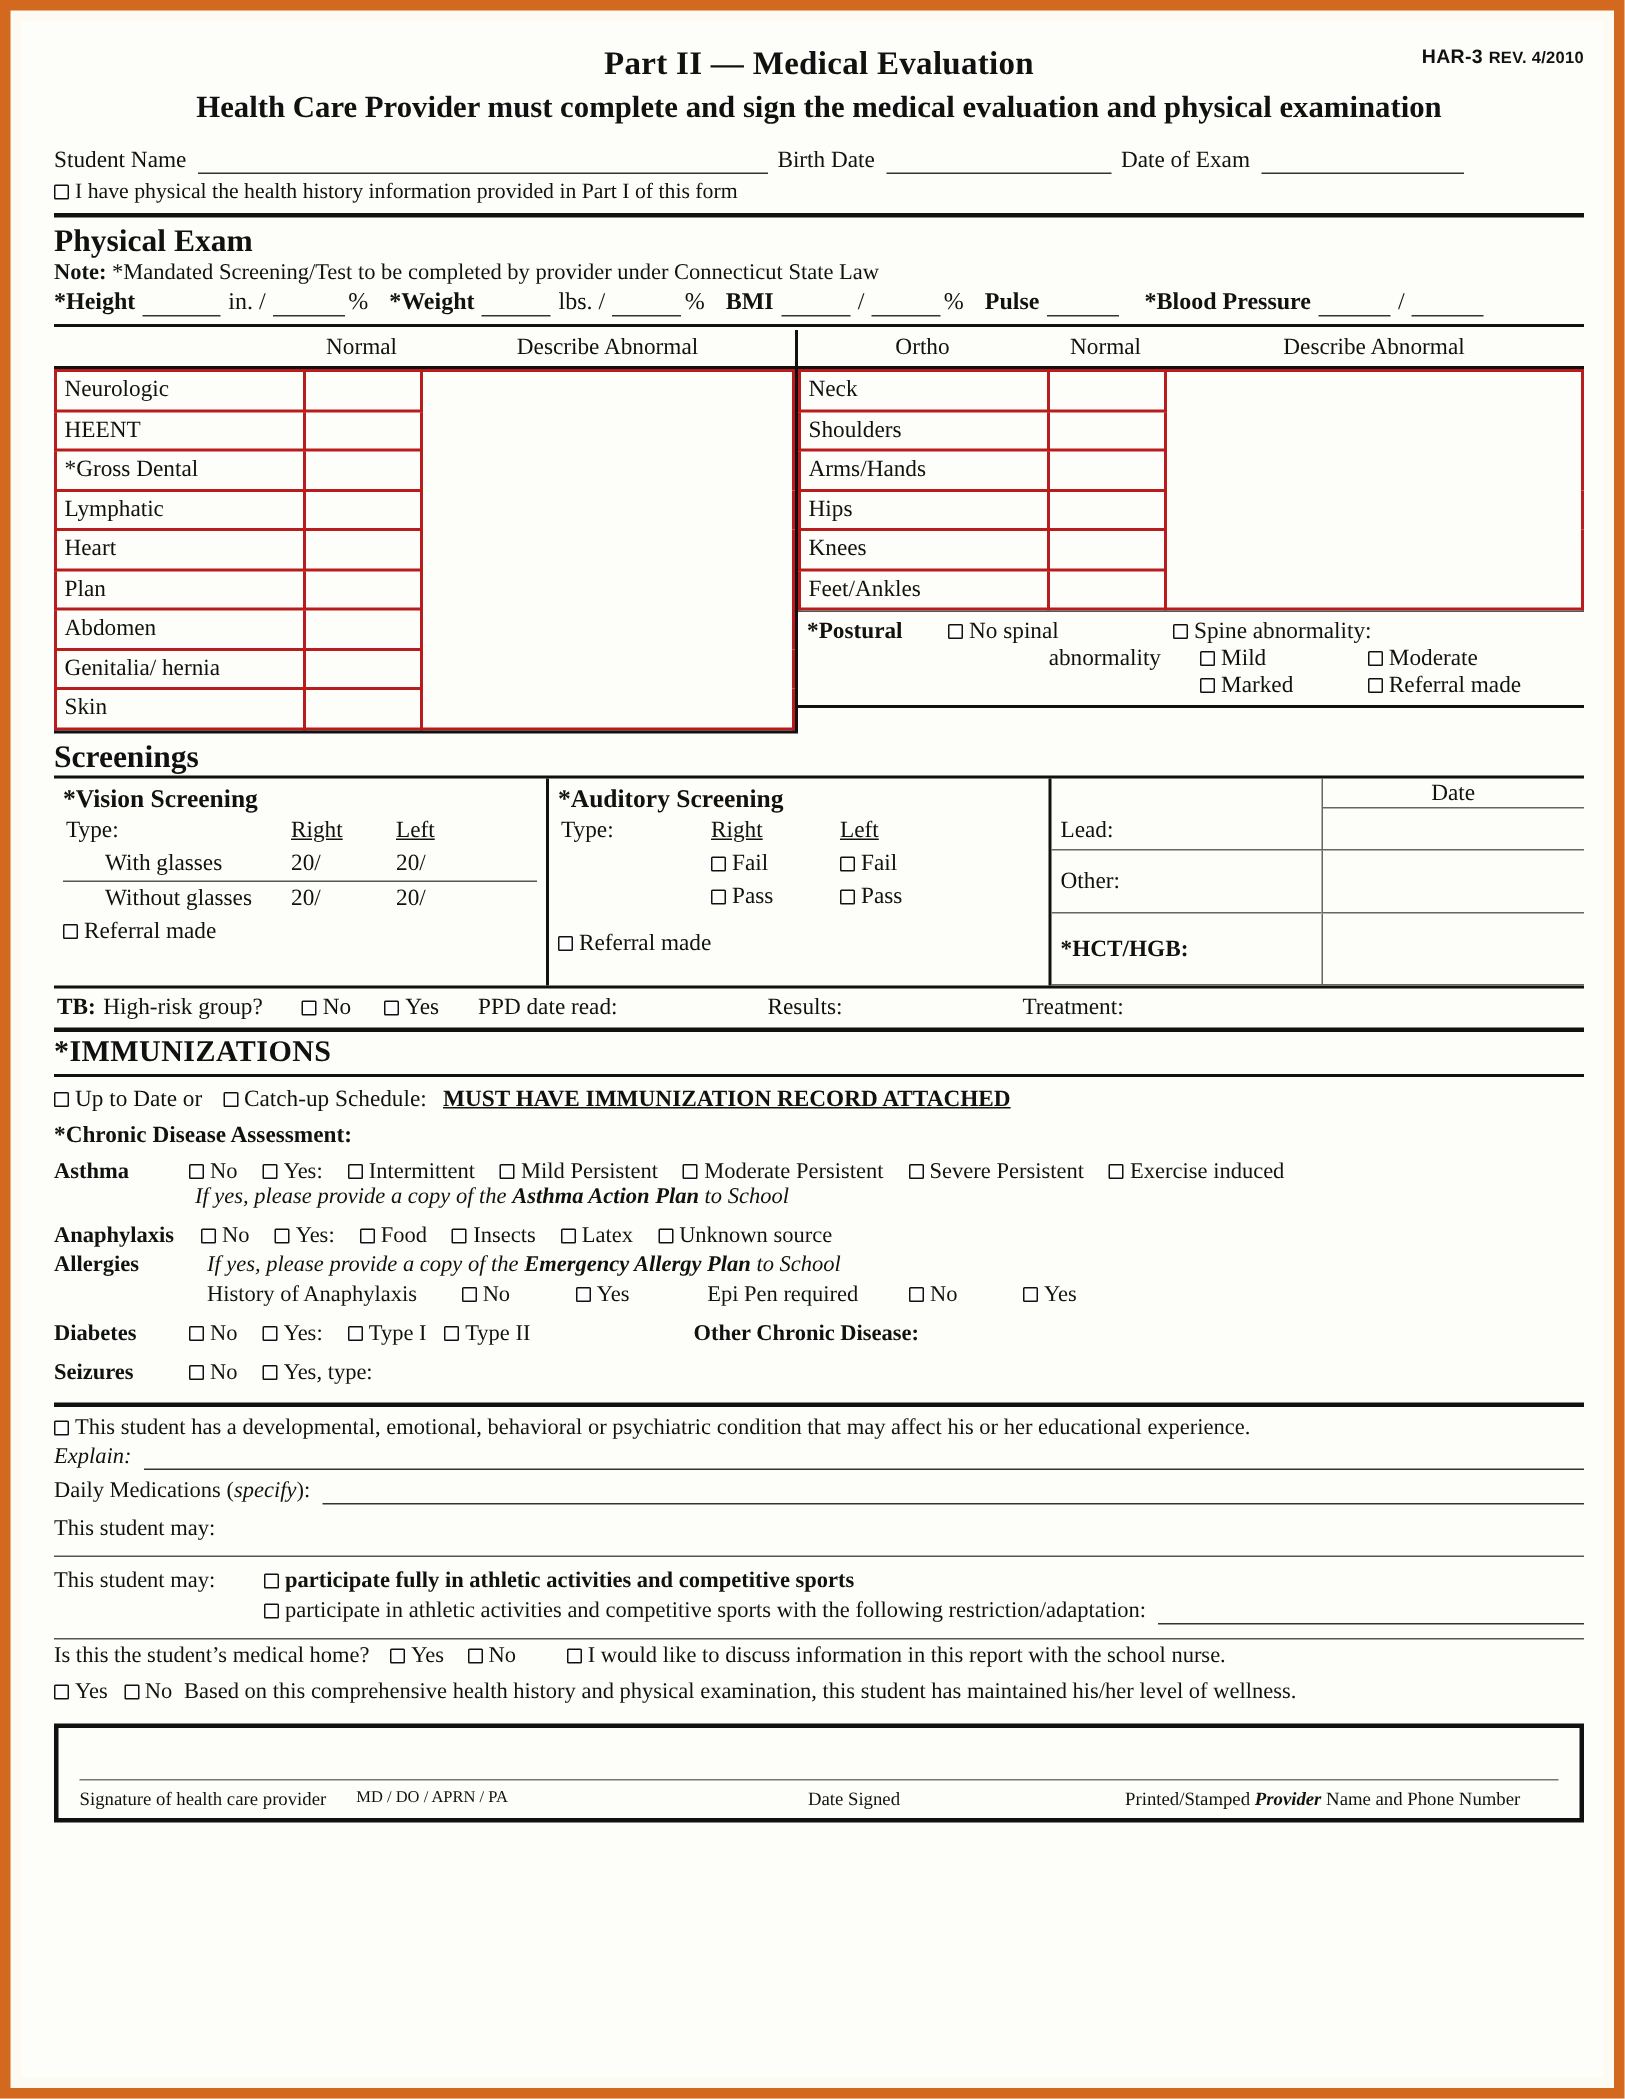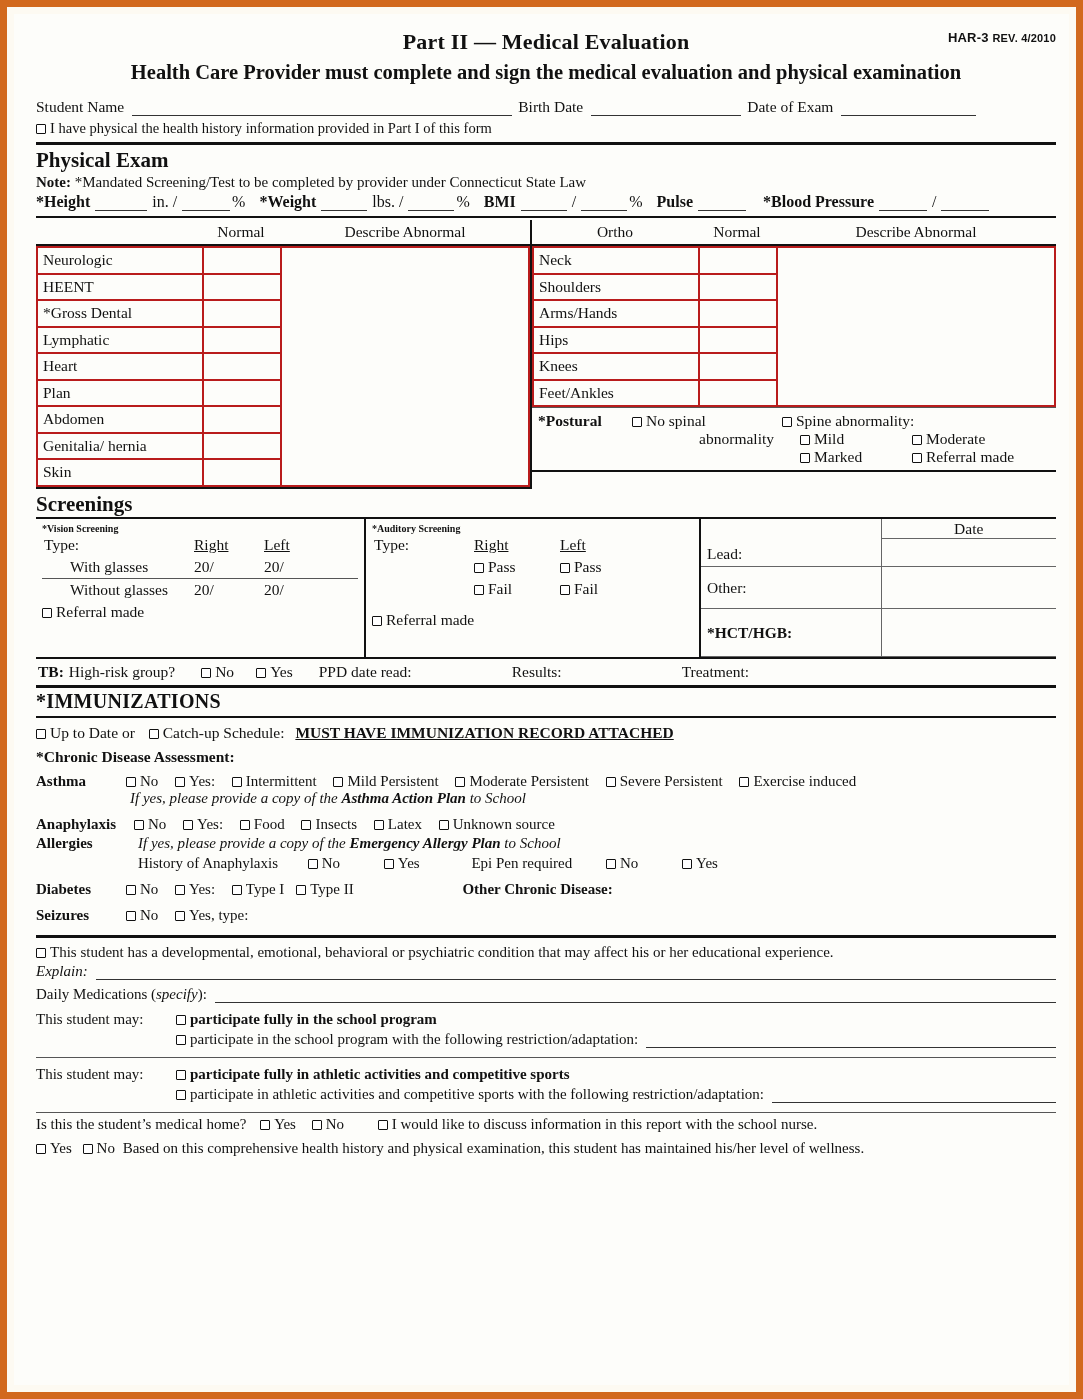--- a/index.html
+++ b/index.html
@@ -85,21 +85,21 @@
   .colhead { display:flex; font-size:15.5px; height:24px; align-items:center; }
   .etable { width:100%; border-collapse:collapse; font-size:15.5px; }
   .etable td { border:2px solid #b91c1c; height:26.5px; padding:0 0 0 5px; vertical-align:middle; }
   .etable td.cell-blank { padding:0; }
 
   .postural { font-size:15.5px; display:flex; padding:4px 4px 4px 6px; }
 
   
   .screen-wrap { display:flex; }
   .scr-box { padding:4px 6px 4px 6px; }
-  .scr-title { font-weight:bold; font-size:10px; }
+  .scr-title { font-weight:bold; font-size:17px; }
   .scr-tbl { width:100%; border-collapse:collapse; font-size:15.5px; }
   .scr-tbl td { padding:2px 2px; }
 
   .lab-tbl { width:100%; border-collapse:collapse; font-size:15.5px; }
   .lab-tbl td { border:1px solid #666; padding:3px 6px; }
 
   .tb-row { font-size:15.5px; display:flex; align-items:center; padding:4px 2px 4px 2px; }
 
   
   .imm-h { font-size:20px; font-weight:bold; letter-spacing:.3px; margin-top:2px; }
@@ -334,27 +334,27 @@
       <div class="scr-title">*Auditory Screening</div>
       <table class="scr-tbl">
         <tbody>
                 <tr>
           <td style="width:100px;">Type:</td>
           <td class="u" style="width:86px;">Right</td>
           <td class="u">Left</td>
         </tr>
         <tr>
           <td></td>
+          <td><span class="cb"></span><span>Fail</span></td>
+          <td><span class="cb"></span><span>Fail</span></td>
+        </tr>
+        <tr>
+          <td></td>
           <td><span class="cb"></span><span>Pass</span></td>
           <td><span class="cb"></span><span>Pass</span></td>
-        </tr>
-        <tr>
-          <td></td>
-          <td><span class="cb"></span><span>Fail</span></td>
-          <td><span class="cb"></span><span>Fail</span></td>
         </tr>
       </tbody>
             </table>
       <div style="font-size:15.5px;margin-top:11px;">
         <span class="cb"></span><span>Referral made</span>
       </div>
     </div>
 
     <div style="flex:1;">
       <table class="lab-tbl" style="height:100%;">
@@ -476,27 +476,20 @@
     <span class="i">Explain:</span>
     <span class="blank" style="flex:1;margin-left:8px;"></span>
   </div>
   <div class="stmt flexline" style="margin-top:6px;">
     <span style="white-space:nowrap;"><span>Daily Medications (</span><span class="i">specify</span><span>):</span></span>
     <span class="blank" style="flex:1;margin-left:8px;"></span>
   </div>
 
   <div class="stmt" style="margin-top:8px;display:flex;">
     <span style="width:140px;flex:0 0 140px;">This student may:</span>
-    <span style="flex:1;">
-      <div><span class="cb"></span><span class="b">participate fully in the school program</span></div>
-      <div class="flexline" style="margin-top:3px;">
-        <span style="white-space:nowrap;"><span class="cb"></span><span>participate in the school program with the following restriction/adaptation:</span></span>
-        <span class="blank" style="flex:1;margin-left:8px;"></span>
-      </div>
-    </span>
   </div>
   <div class="rule-thin" style="margin-top:9px;"></div>
 
   <div class="stmt" style="margin-top:8px;display:flex;">
     <span style="width:140px;flex:0 0 140px;">This student may:</span>
     <span style="flex:1;">
       <div><span class="cb"></span><span class="b">participate fully in athletic activities and competitive sports</span></div>
       <div class="flexline" style="margin-top:3px;">
         <span style="white-space:nowrap;"><span class="cb"></span><span>participate in athletic activities and competitive sports with the following restriction/adaptation:</span></span>
         <span class="blank" style="flex:1;margin-left:8px;"></span>
@@ -510,16 +503,25 @@
     <span style="margin-left:10px;"><span class="cb"></span><span>Yes</span></span>
     <span style="margin-left:12px;"><span class="cb"></span><span>No</span></span>
     <span style="margin-left:30px;"><span class="cb"></span><span>I would like to discuss information in this report with the school nurse.</span></span>
   </div>
   <div class="stmt" style="margin-top:7px;">
     <span><span class="cb"></span><span>Yes</span></span>
     <span style="margin-left:7px;"><span class="cb"></span><span>No</span></span>
     <span style="margin-left:4px;">Based on this comprehensive health history and physical examination, this student has maintained his/her level of wellness.</span>
   </div>
 
+  <div class="sigbox">
+    <div class="sigline"></div>
+    <div class="sigtext">
+      <span>Signature of health care provider</span>
+      <span class="sm" style="margin-left:20px;font-size:11px;">MD / DO / APRN / PA</span>
+      <span style="margin-left:200px;">Date Signed</span>
+      <span style="margin-left:150px;"><span>Printed/Stamped </span><span class="b i">Provider</span><span> Name and Phone Number</span></span>
+    </div>
+  </div>
 
 </div>
 </div>
 </div>
 
 </body></html>

